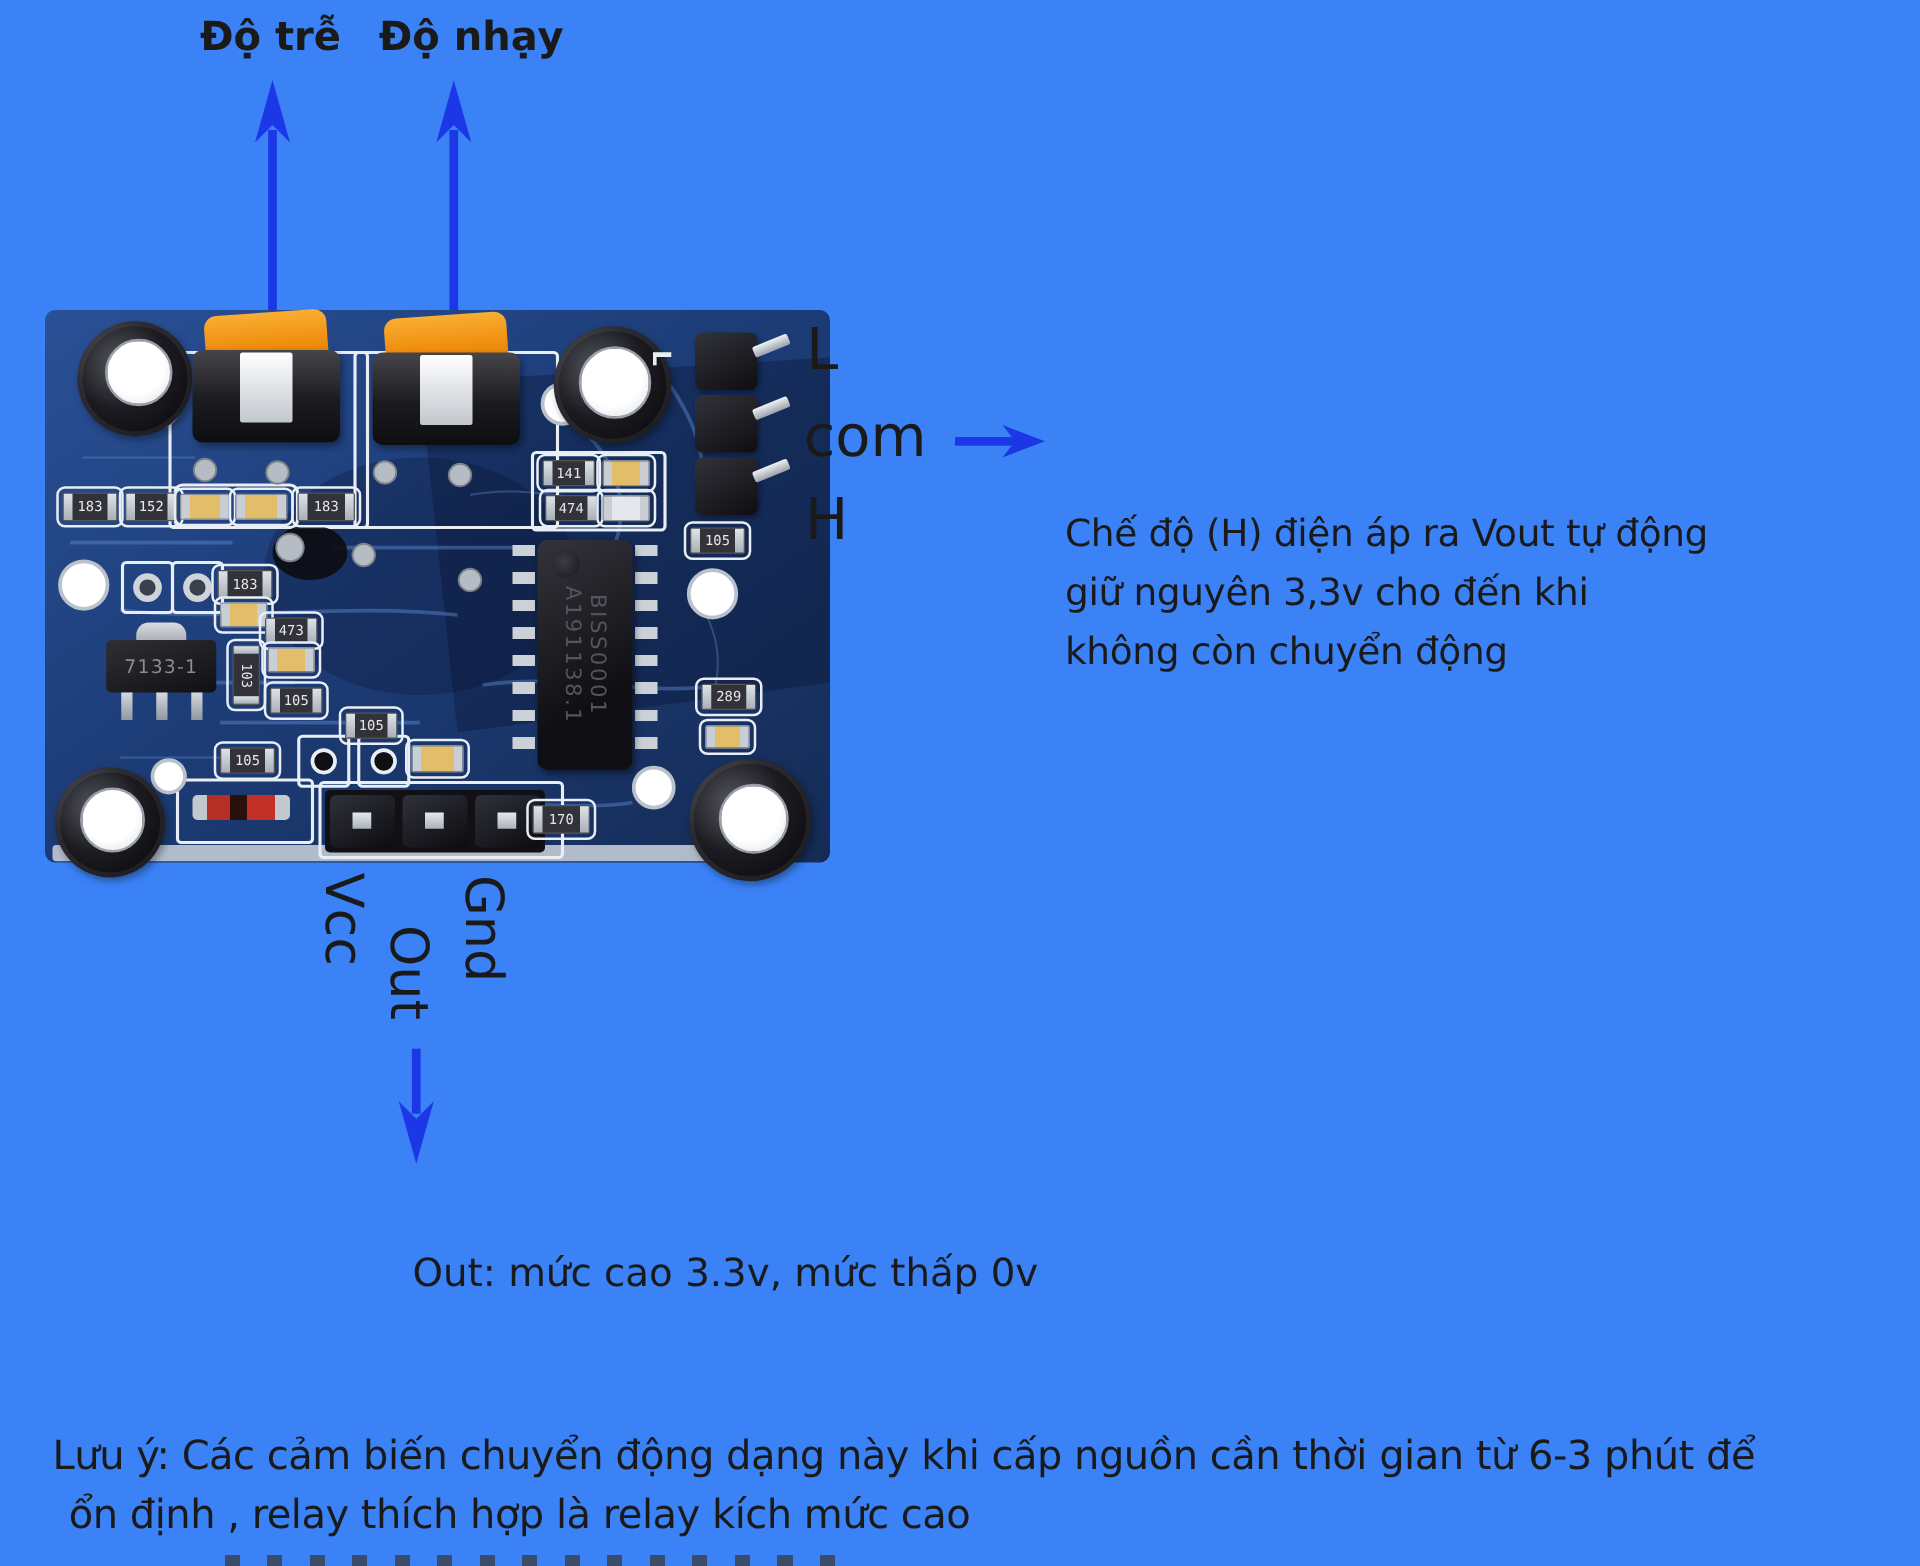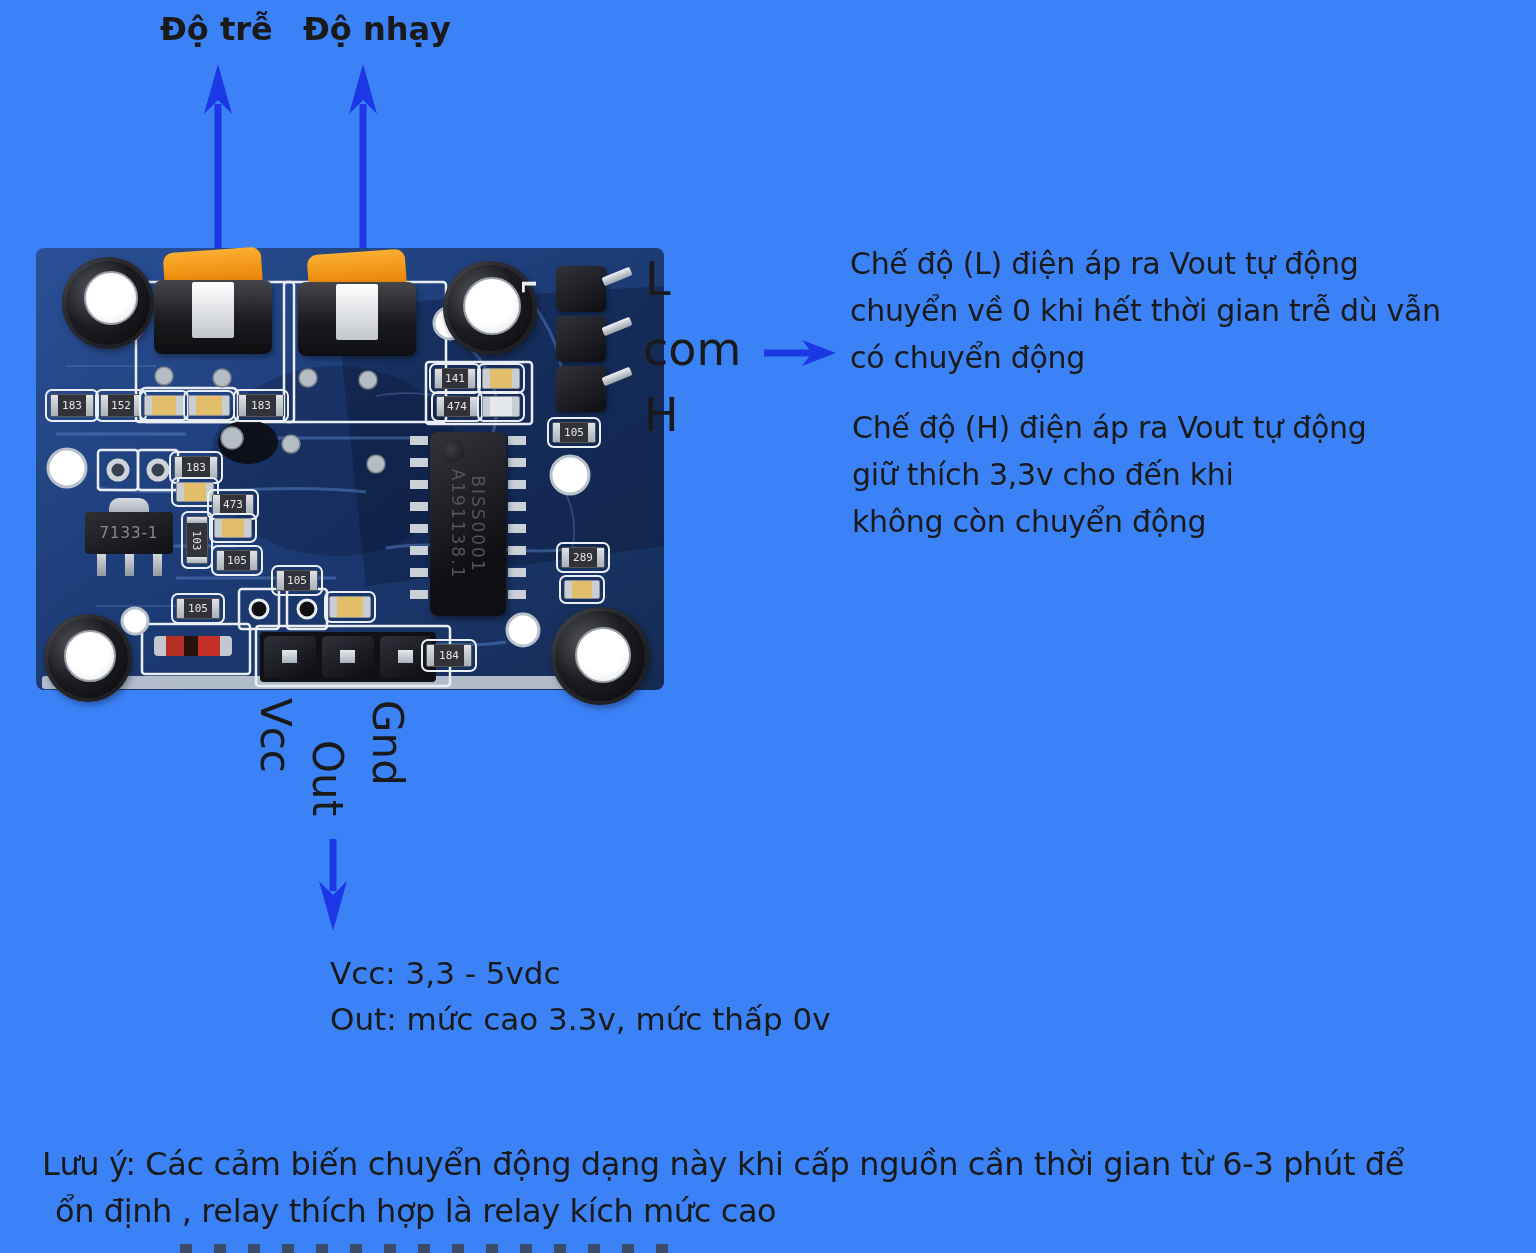--- a/index.html
+++ b/index.html
@@ -282,54 +282,48 @@
       </div>
     <div class="smd" style="left:240px;top:324px;width:42px;height:21px">
         <span>105</span>
       </div>
     <div class="ycap" style="left:293px;top:350px;width:42px;height:22px"></div>
     <div class="smd" style="left:525px;top:301px;width:44px;height:21px">
         <span>289</span>
       </div>
     <div class="ycap" style="left:528px;top:334px;width:36px;height:19px"></div>
     <div class="smd" style="left:390px;top:398px;width:46px;height:23px">
-        <span>184</span>
+        <span>170</span>
       </div>
   </div>
 
   <div class="lbl jlbl" style="left:645px;top:252px">L</div>
   <div class="lbl jlbl" style="left:643px;top:322px">com</div>
   <div class="lbl jlbl" style="left:644px;top:388px">H</div>
 
   <svg class="arrow-svg" style="left:760px;top:336px" width="78" height="34">
     <line x1="4" y1="17" x2="52" y2="17" stroke="#1c38e6" stroke-width="7"></line>
     <polygon points="76,17 42,4 52,17 42,30" fill="#1c38e6"></polygon>
   </svg>
 
-  <div class="para" style="left:850px;top:240px">
-    <div>Chế độ (L) điện áp ra Vout tự động</div>
-    <div>chuyển về 0 khi hết thời gian trễ dù vẫn</div>
-    <div>có chuyển động</div>
-  </div>
   <div class="para" style="left:852px;top:404px">
     <div>Chế độ (H) điện áp ra Vout tự động</div>
-    <div>giữ thích 3,3v cho đến khi</div>
+    <div>giữ nguyên 3,3v cho đến khi</div>
     <div>không còn chuyển động</div>
   </div>
 
   <div class="pinlbl" style="left:300px;top:698px">Vcc</div>
   <div class="pinlbl" style="left:352px;top:740px">Out</div>
   <div class="pinlbl" style="left:412px;top:700px">Gnd</div>
 
   <svg class="arrow-svg" style="left:311px;top:833px" width="44" height="100">
     <line x1="22" y1="6" x2="22" y2="58" stroke="#1c38e6" stroke-width="7"></line>
     <polygon points="22,98 8,48 22,62 36,48" fill="#1c38e6"></polygon>
   </svg>
 
-  <div class="lbl spec" style="left:330px;top:950px">Vcc: 3,3 - 5vdc</div>
   <div class="lbl spec" style="left:330px;top:996px">Out: mức cao 3.3v, mức thấp 0v</div>
 
   <div class="lbl note" style="left:42px;top:1145px">Lưu ý: Các cảm biến chuyển động dạng này khi cấp nguồn cần thời gian từ 6-3 phút để</div>
   <div class="lbl note" style="left:55px;top:1192px">ổn định , relay thích hợp là relay kích mức cao</div>
 
   <div class="cutoff"></div>
 
 </div>
 
 </body></html>

